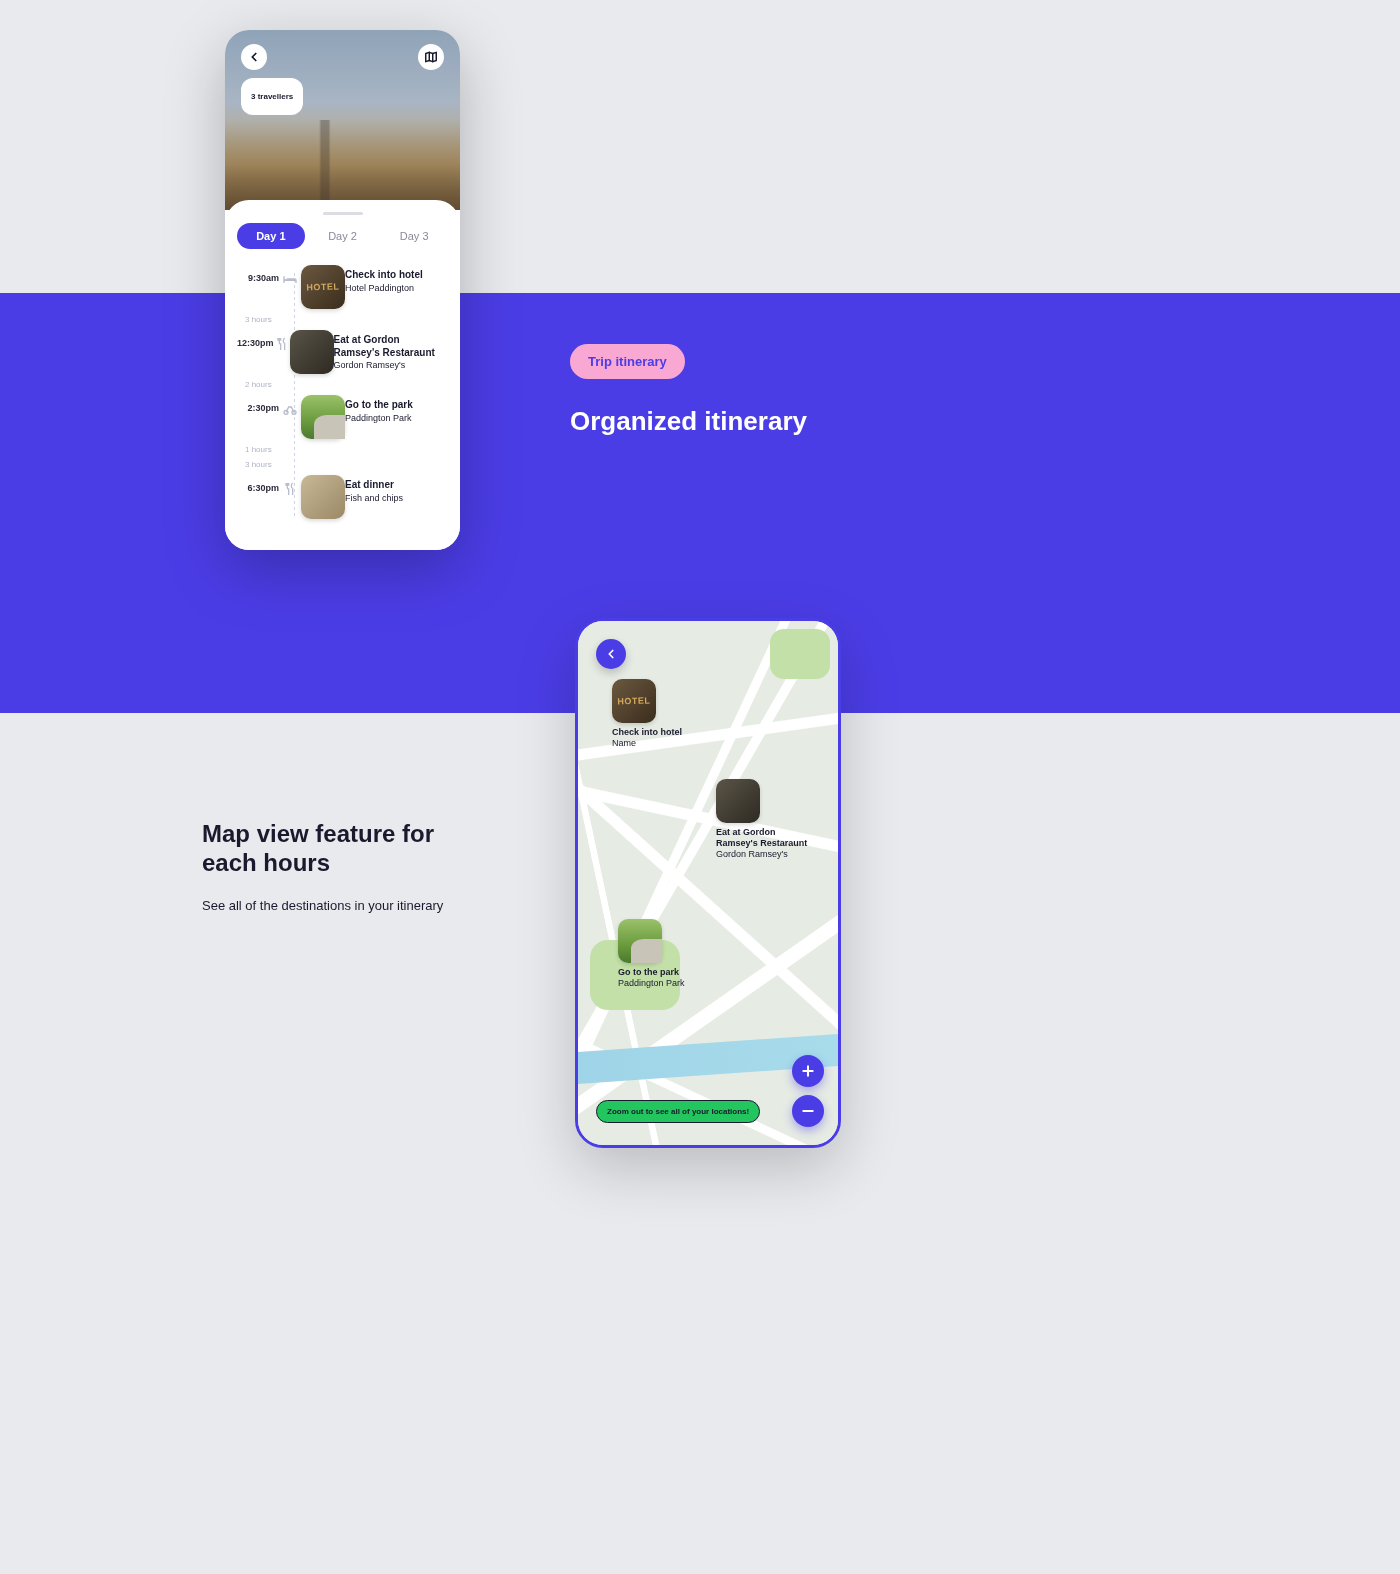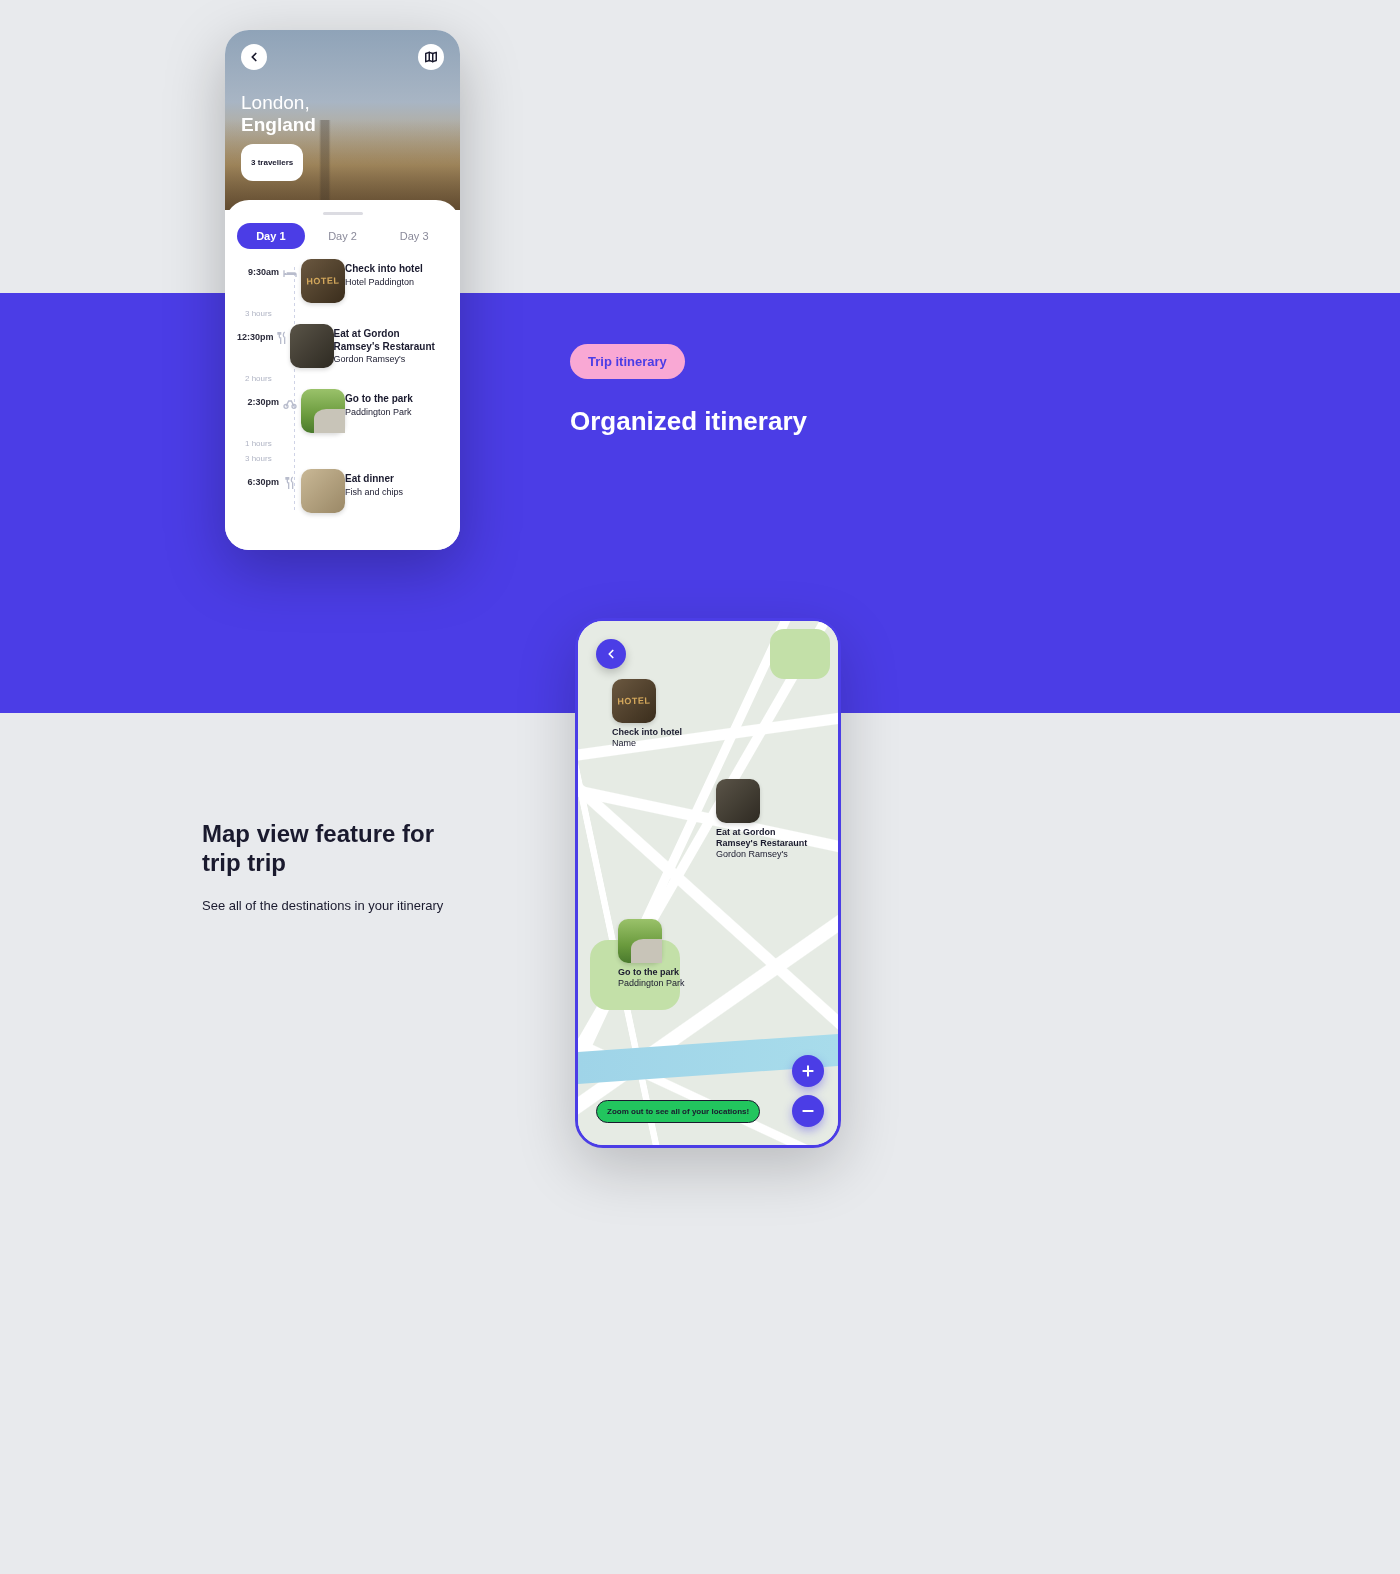--- a/index.html
+++ b/index.html
@@ -50,21 +50,21 @@
   display:inline-block; margin-top:8px; background:#fff; color:#1a1a2e;
   font-size:8px; font-weight:700; padding:14px 10px; border-radius:12px;
   position:relative; z-index:2;
 }
 .sheet {
   position:absolute; top:170px; left:0; right:0; bottom:0;
   background:#fff; border-radius:24px 24px 0 0;
   padding:10px 12px 0;
 }
 .grabber { width:40px; height:3px; background:#dcdce2; border-radius:2px; margin:2px auto 8px; }
-.tabs { display:flex; gap:4px; margin-bottom:10px; }
+.tabs { display:flex; gap:4px; margin-bottom:16px; }
 .tab {
   flex:1; text-align:center; font-size:11px; color:#8a8a9a; padding:7px 0;
   border-radius:14px; cursor:pointer; font-weight:500;
 }
 .tab.active { background:#4b3de6; color:#fff; font-weight:600; }
 
 .timeline { position:relative; padding-left:0; }
 .tl-line {
   position:absolute; left:57px; top:8px; bottom:0; width:1px;
   background: repeating-linear-gradient(180deg,#cfd3e6 0 3px, transparent 3px 6px);
@@ -184,24 +184,20 @@
               <path d="M15 18l-6-6 6-6"></path>
             </svg>
         </div>
         <div class="circle-btn">
           <svg viewBox="0 0 24 24" width="14" height="14" fill="none" stroke="currentColor" stroke-width="2.5" stroke-linecap="round" stroke-linejoin="round">
               <path d="M3 6l6-2 6 2 6-2v14l-6 2-6-2-6 2z"></path>
               <path d="M9 4v14M15 6v14"></path>
             </svg>
         </div>
       </div>
-      <div class="hero-title">
-        <span>London,</span><br>
-        <strong>England</strong>
-      </div>
       <span class="badge-pill">3 travellers</span>
     </div>
 
     <div class="sheet">
       <div class="grabber"></div>
       <div class="tabs">
         <div class="tab active">Day 1</div>
         <div class="tab">Day 2</div>
         <div class="tab">Day 3</div>
       </div>
@@ -313,16 +309,16 @@
         </svg>
     </div>
     <div class="zoom-btn zoom-minus">
       <svg viewBox="0 0 24 24" width="16" height="16" fill="none" stroke="currentColor" stroke-width="3" stroke-linecap="round">
           <path d="M5 12h14"></path>
         </svg>
     </div>
   </div>
 
   <div class="feat2">
-    <h2>Map view feature for trip trip</h2>
+    <h2>Map view feature for each hours</h2>
     <p>See all of the destinations in your itinerary</p>
   </div>
 </div>
 
 </body></html>

